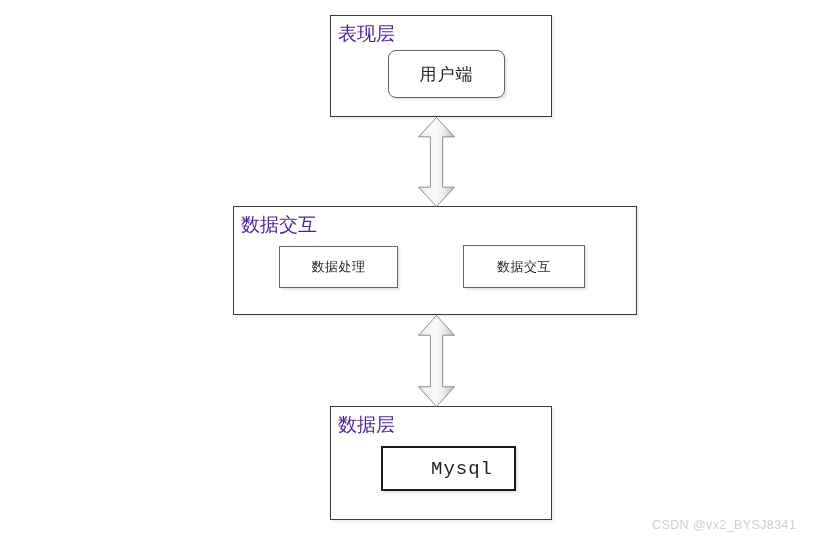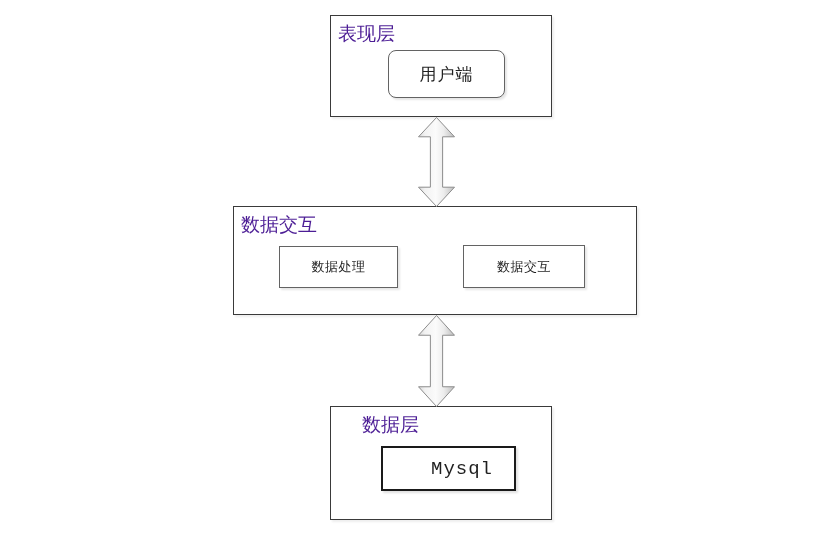--- a/index.html
+++ b/index.html
@@ -99,21 +99,21 @@
     </div>
     <div class="layer-box" style="left: 233px; top: 206px; width: 404px; height: 109px; border-color: rgb(58, 58, 58);"></div>
     <div class="layer-title" style="left: 241px; top: 215px;">数据交互</div>
     <div class="node-box" style="left: 463px; top: 245px; width: 122px; height: 43px; border-color: rgb(99, 99, 99);">
       <span class="node-label">数据交互</span>
     </div>
     <div class="node-box" style="left: 279px; top: 246px; width: 119px; height: 42px; border-color: rgb(99, 99, 99);">
       <span class="node-label">数据处理</span>
     </div>
     <div class="layer-box" style="left: 330px; top: 406px; width: 222px; height: 114px; border-color: rgb(58, 58, 58);"></div>
-    <div class="layer-title" style="left: 338px; top: 415px; margin-left: 24px;">数据层</div>
+    <div class="layer-title" style="left: 338px; top: 415px;">数据层</div>
     <div class="node-box emphasis" style="left: 381px; top: 446px; width: 135px; height: 45px;">
       <span class="node-label">Mysql</span>
     </div>
     <div class="arrow-connector" style="left: 418px; top: 117px; width: 37px; height: 90px;"><svg width="37" height="90" viewBox="0 0 37 90">
         <defs>
           <linearGradient id="g_presentationbusiness" x1="0" y1="0" x2="1" y2="0">
             <stop offset="0%" stop-color="#d8d8d8"></stop>
             <stop offset="18%" stop-color="#f2f2f2"></stop>
             <stop offset="48%" stop-color="#fbfbfb"></stop>
             <stop offset="70%" stop-color="#ededed"></stop>
@@ -127,13 +127,14 @@
           <linearGradient id="g_businessdata" x1="0" y1="0" x2="1" y2="0">
             <stop offset="0%" stop-color="#d8d8d8"></stop>
             <stop offset="18%" stop-color="#f2f2f2"></stop>
             <stop offset="48%" stop-color="#fbfbfb"></stop>
             <stop offset="70%" stop-color="#ededed"></stop>
             <stop offset="100%" stop-color="#bdbdbd"></stop>
           </linearGradient>
         </defs>
         <polygon points="18.50,0.50 36.50,20.24 24.61,20.24 24.61,71.76 36.50,71.76 18.50,91.50 0.50,71.76 12.39,71.76 12.39,20.24 0.50,20.24" fill="url(#g_businessdata)" stroke="#8c8c8c" stroke-width="1" stroke-linejoin="miter"></polygon>
       </svg></div>
+    <div class="watermark" style="left: 652px; top: 518px; color: rgb(207, 207, 207);">CSDN @vx2_BYSJ8341</div>
   </div>
 
 </body></html>

